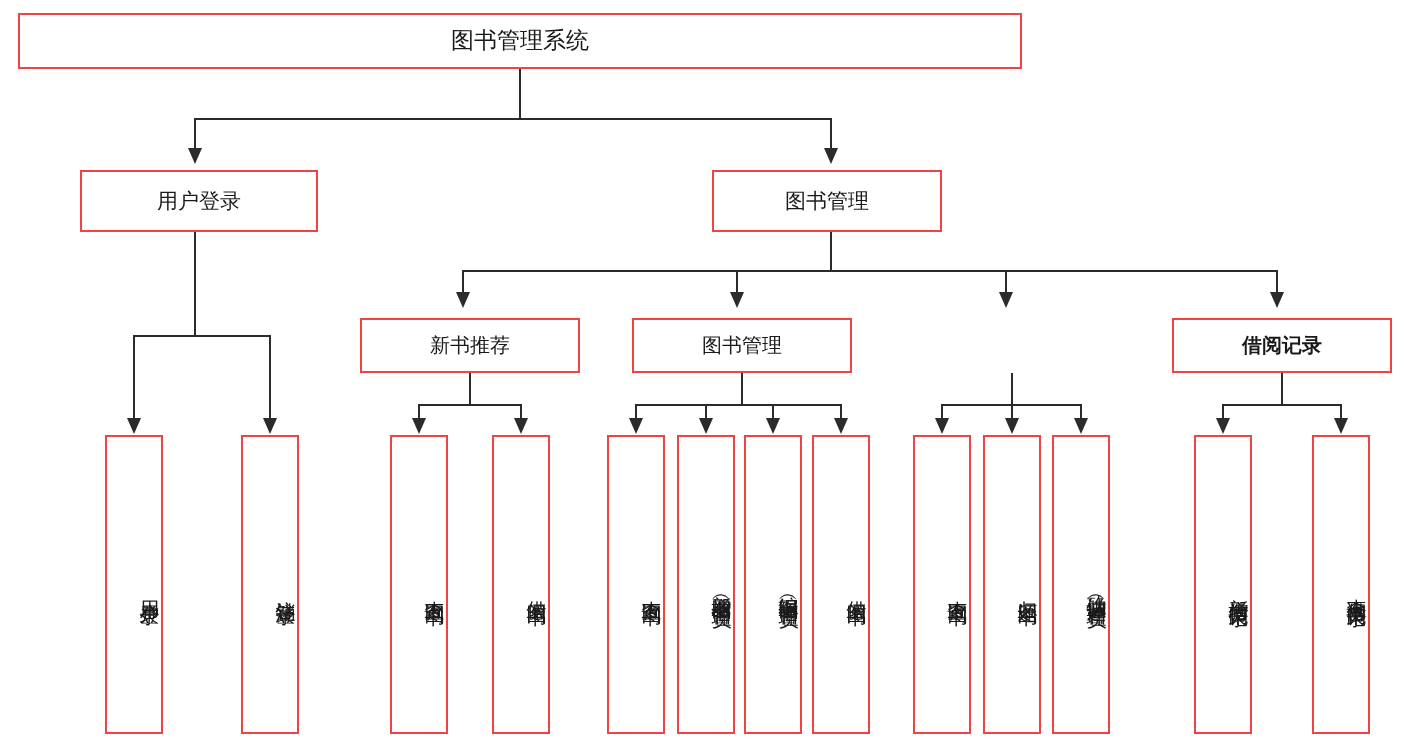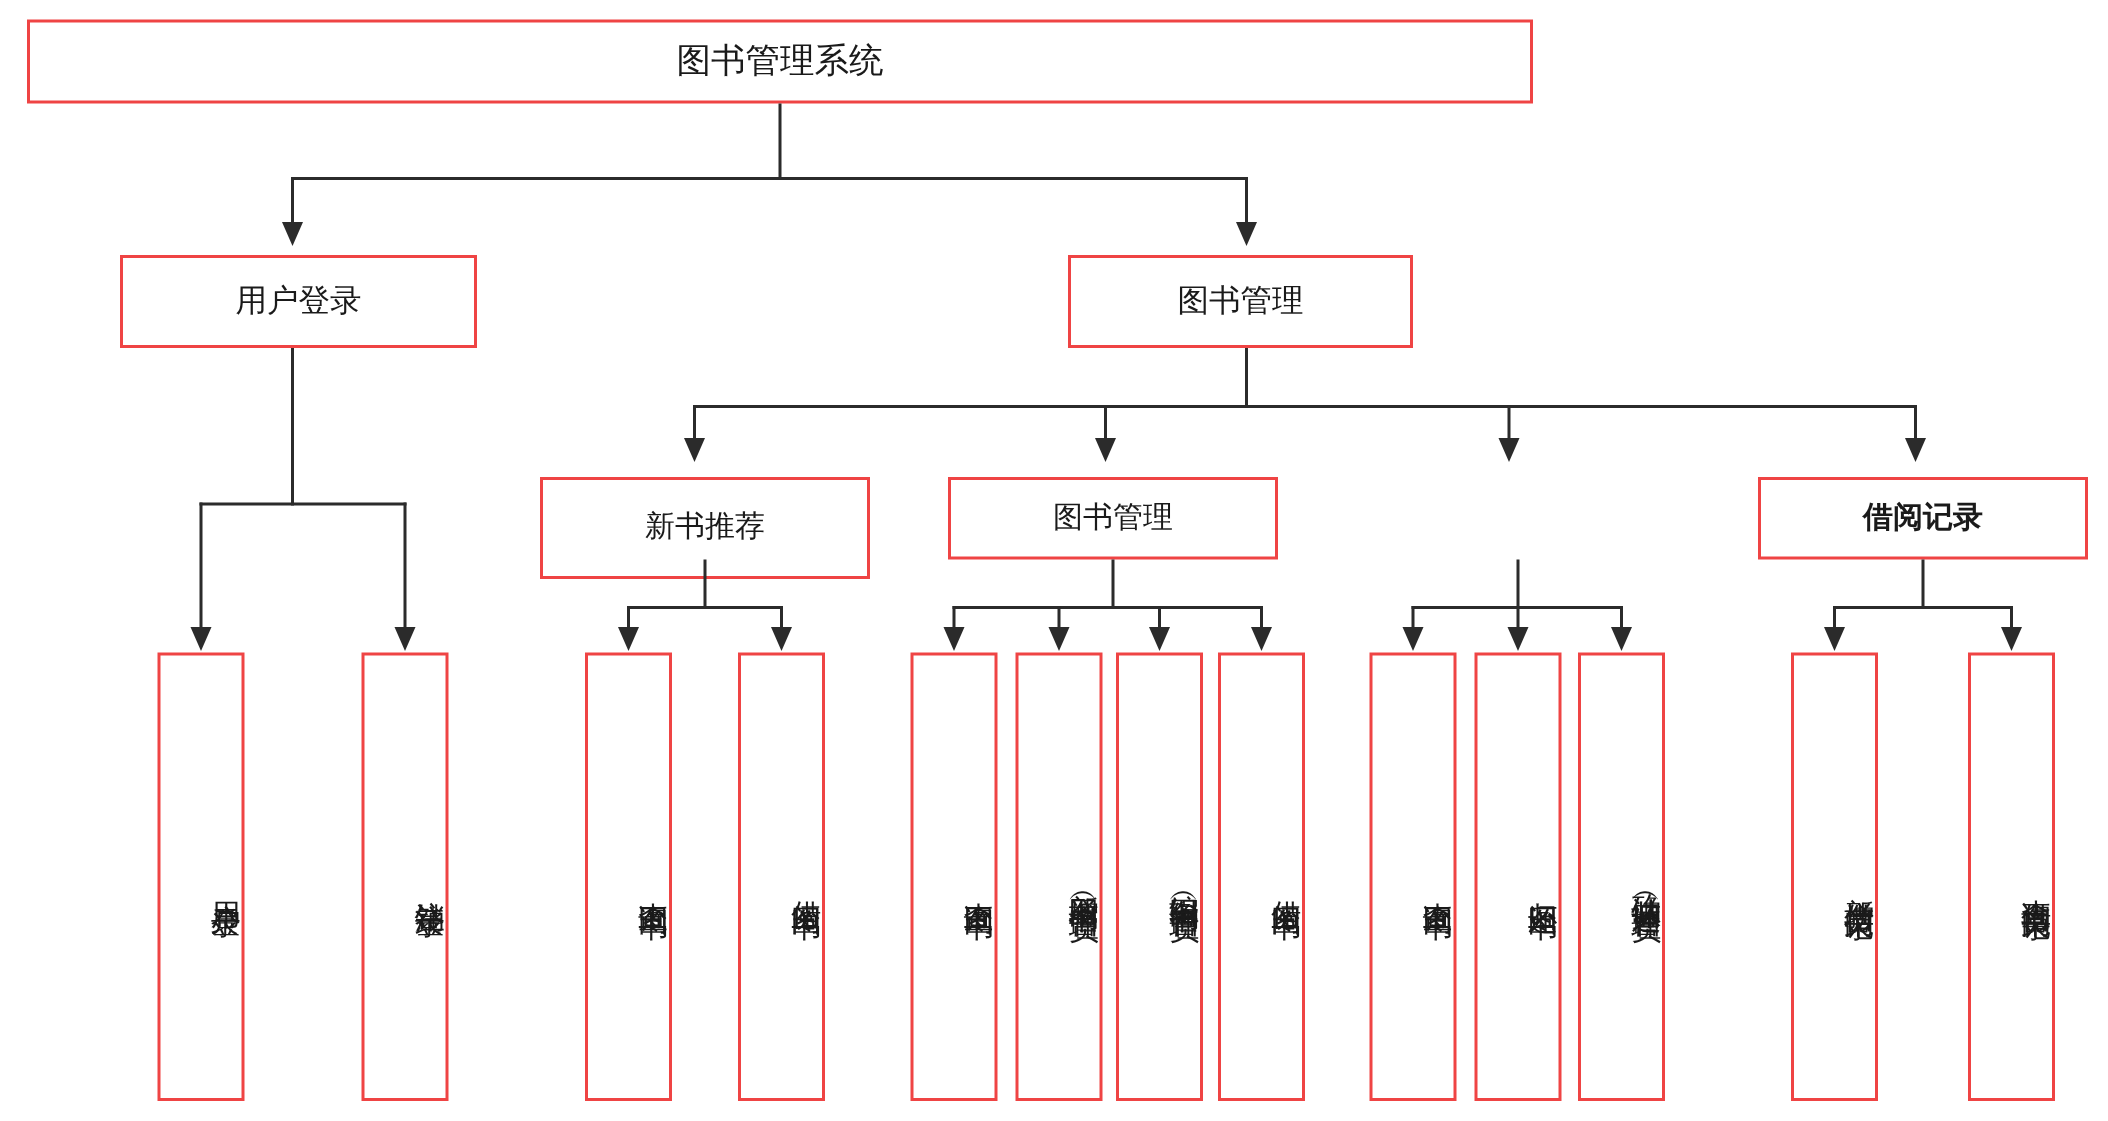--- a/index.html
+++ b/index.html
@@ -106,21 +106,21 @@
   <div class="hline" style="left:462px;top:270px;width:814px;"></div>
   <div class="vline" style="left:462px;top:270px;height:24px;"></div>
   <div class="arrow" style="left:456px;top:292px;"></div>
   <div class="vline" style="left:736px;top:270px;height:24px;"></div>
   <div class="arrow" style="left:730px;top:292px;"></div>
   <div class="vline" style="left:1005px;top:270px;height:24px;"></div>
   <div class="arrow" style="left:999px;top:292px;"></div>
   <div class="vline" style="left:1276px;top:270px;height:24px;"></div>
   <div class="arrow" style="left:1270px;top:292px;"></div>
 
-  <div class="node lvl3" style="left:360px;top:318px;width:220px;height:68px;">
+  <div class="node lvl3" style="left:360px;top:318px;width:220px;height:55px;">
     <span class="txt">新书推荐</span>
   </div>
   <div class="node lvl3" style="left:632px;top:318px;width:220px;height:55px;">
     <span class="txt">图书管理</span>
   </div>
   <div class="node lvl3" style="left:1172px;top:318px;width:220px;height:55px;font-weight:bold;">
     <span class="txt">借阅记录</span>
   </div>
 
   <div class="vline" style="left:469px;top:373px;height:33px;"></div>

